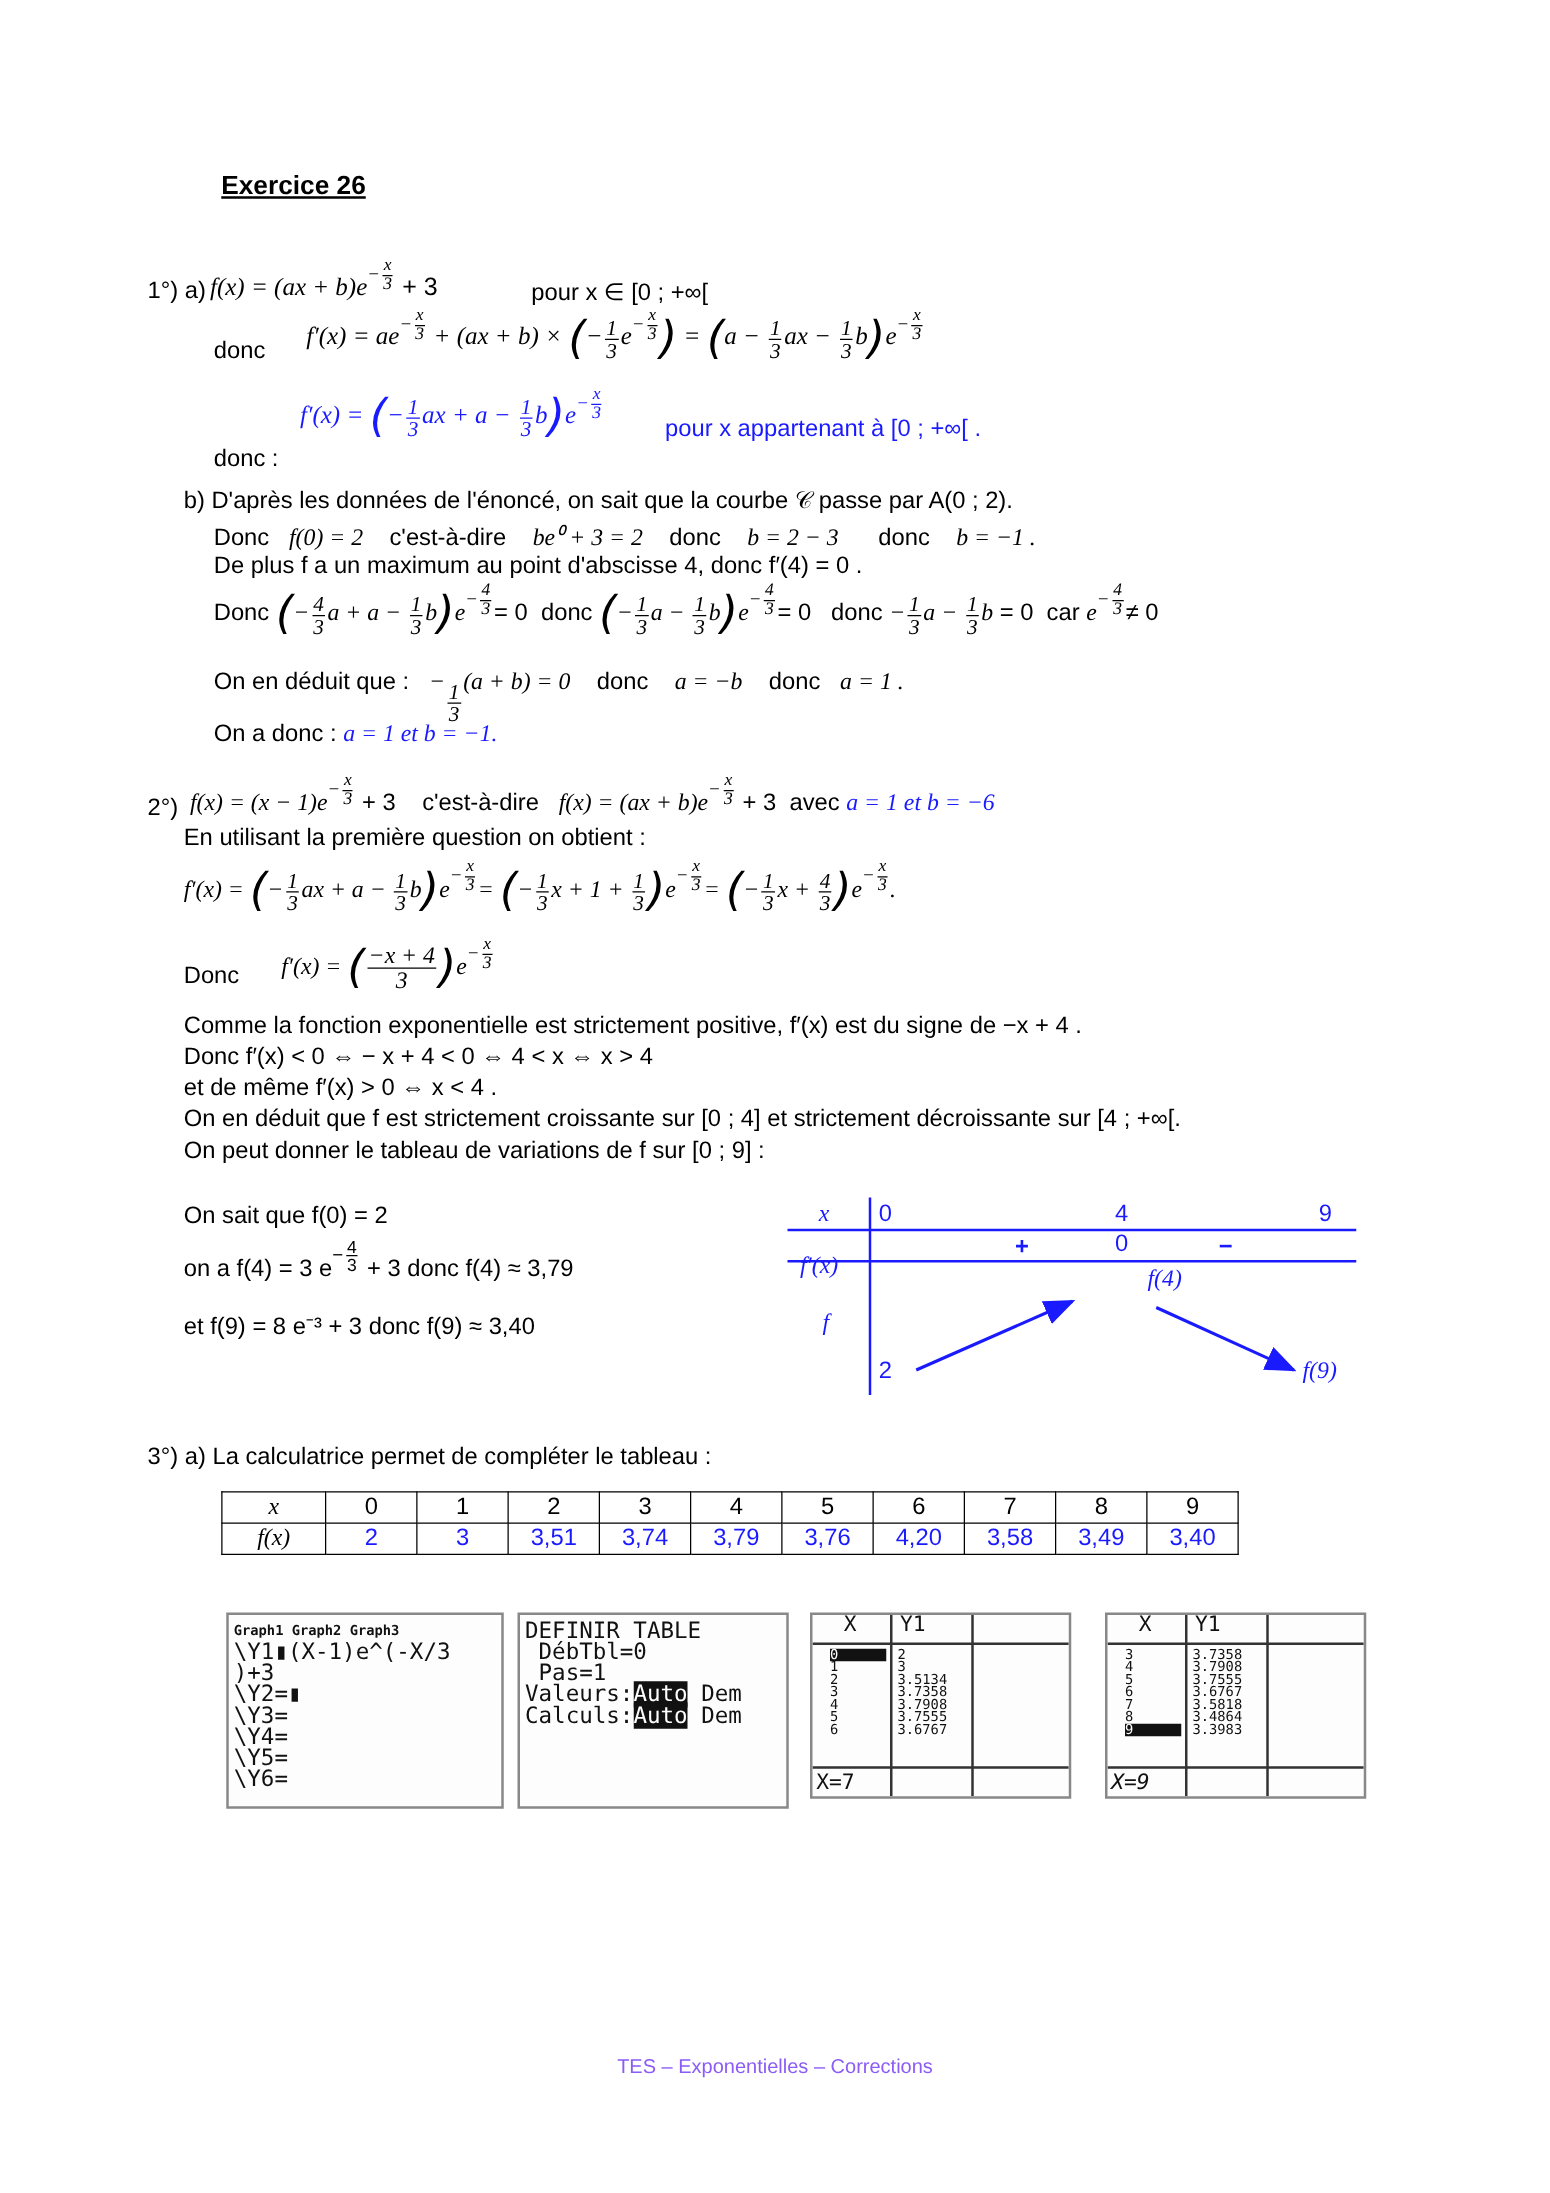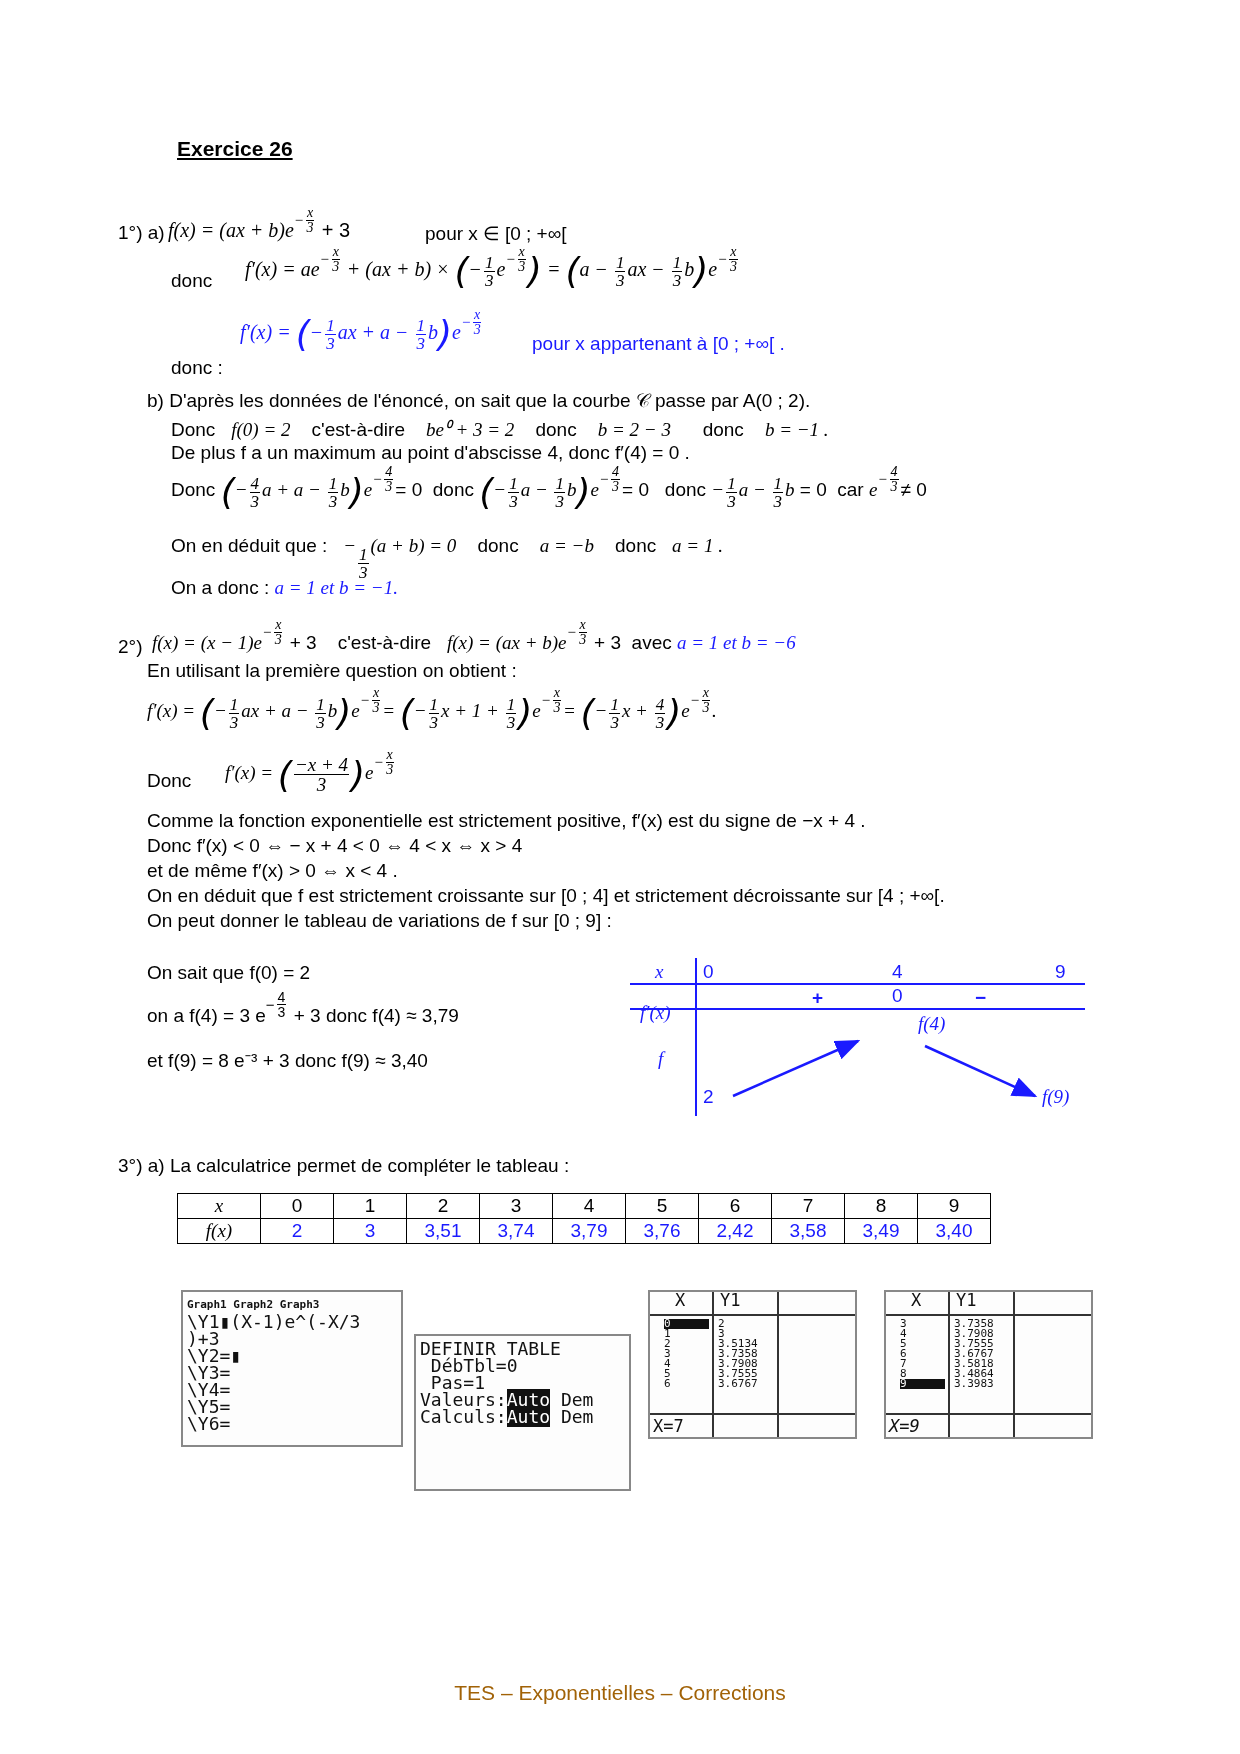--- a/index.html
+++ b/index.html
@@ -25,21 +25,21 @@
   table.vals td.h { width:82px; }
   
   .calc { position:absolute; top:1290px; height:145px; border:2px solid #888; background:#fdfdfd;
           font-family:"DejaVu Sans Mono", monospace; color:#111; font-size:18px; line-height:17px; overflow:hidden; }
   .calc .row { white-space:pre; }
   .inv { background:#111; color:#fff; }
   .small { font-size:11px; }
   .ctab { position:absolute; top:0; bottom:0; border-left:2px solid #333; }
   .chead { position:absolute; left:0; right:0; top:22px; border-top:2px solid #333; }
   .cfoot { position:absolute; left:0; right:0; bottom:22px; border-top:2px solid #333; }
-  .footer { position:absolute; left:0; width:1240px; top:1645px; text-align:center; color:#a16207; font-size:21px;margin-top:36px; }
+  .footer { position:absolute; left:0; width:1240px; top:1645px; text-align:center; color:#8b5cf6; font-size:16px; }
 </style>
 </head>
 <body>
 
 <div class="abs title" style="left:177px;top:137px;">Exercice 26</div>
 
 <div class="abs" style="left:118px;top:222px;">1°) a)</div>
 <div class="abs m" style="left:168px;top:218px;font-size:20px;">
   <span>f(x) = (ax + b)e</span><span class="sup">−<span class="frac">
         <span class="num">x</span>
@@ -255,40 +255,40 @@
     <td>9</td>
   </tr>
   <tr>
     <td class="h m">f(x)</td>
     <td class="blue">2</td>
     <td class="blue">3</td>
     <td class="blue">3,51</td>
     <td class="blue">3,74</td>
     <td class="blue">3,79</td>
     <td class="blue">3,76</td>
-    <td class="blue">2,42</td>
+    <td class="blue">4,20</td>
     <td class="blue">3,58</td>
     <td class="blue">3,49</td>
     <td class="blue">3,40</td>
   </tr>
 </tbody>
   </table>
 
 <div class="calc" style="left:181px;width:210px;padding:4px;">
   <div class="row small" style="font-weight:bold;">Graph1 Graph2 Graph3</div>
   <div class="row">\Y1▮(X-1)e^(-X/3</div>
   <div class="row">)+3</div>
   <div class="row">\Y2=▮</div>
   <div class="row">\Y3=</div>
   <div class="row">\Y4=</div>
   <div class="row">\Y5=</div>
   <div class="row">\Y6=</div>
 </div>
 
-<div class="calc" style="left:414px;width:205px;padding:4px;margin-top:44px;">
+<div class="calc" style="left:414px;width:205px;padding:4px;">
   <div class="row">DEFINIR TABLE</div>
   <div class="row"> DébTbl=0</div>
   <div class="row"> Pas=1</div>
   <div class="row"><span>Valeurs:</span><span class="inv">Auto</span> <span>Dem</span></div>
   <div class="row"><span>Calculs:</span><span class="inv">Auto</span> <span>Dem</span></div>
 </div>
 
 <div class="calc" style="left:648px;width:205px;font-size:11px;line-height:10px;">
   <div class="ctab" style="left:62px;"></div>
   <div class="ctab" style="left:127px;"></div>

